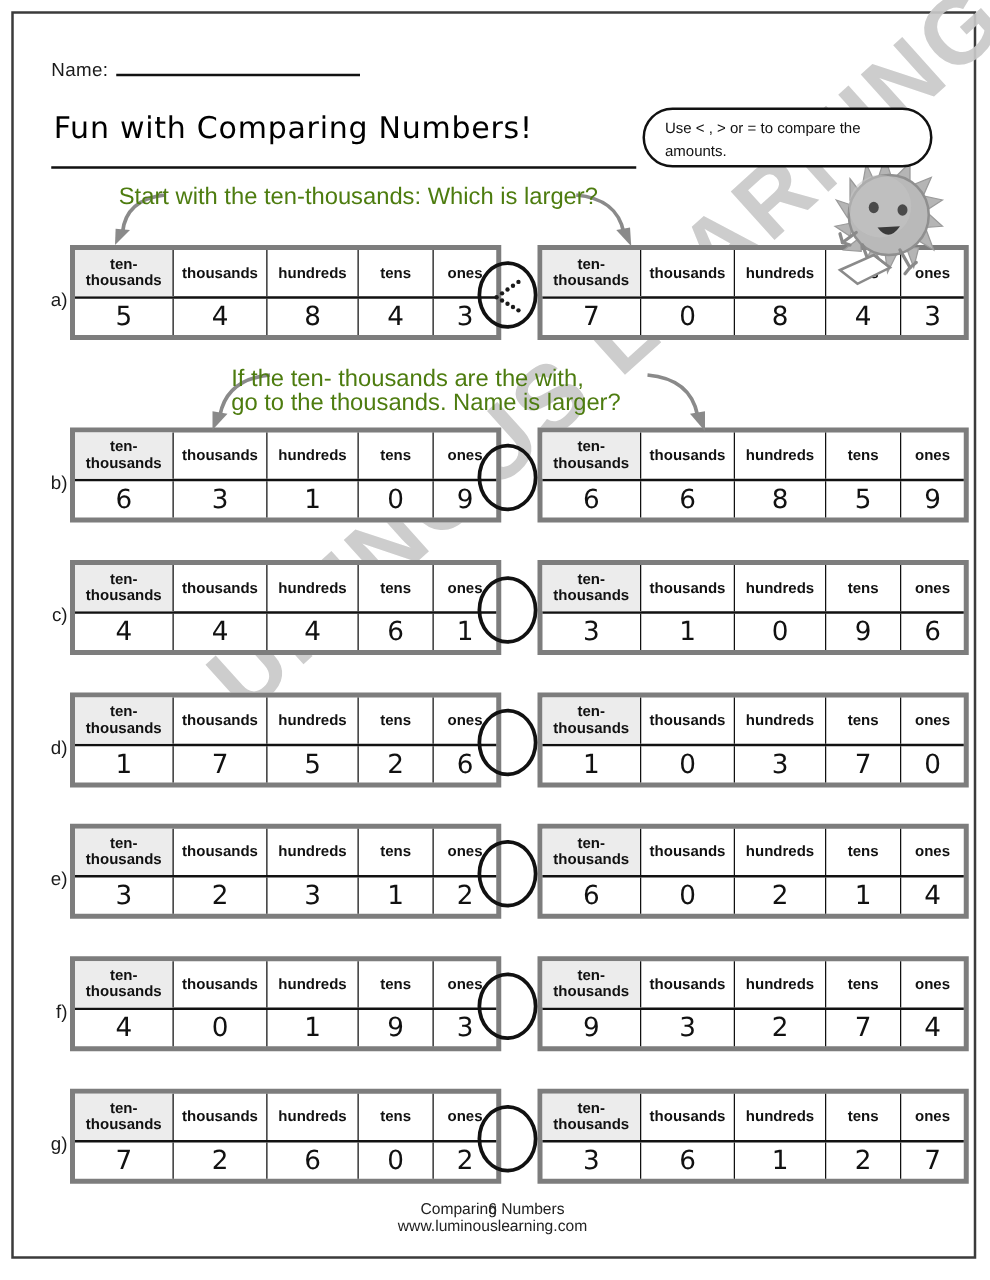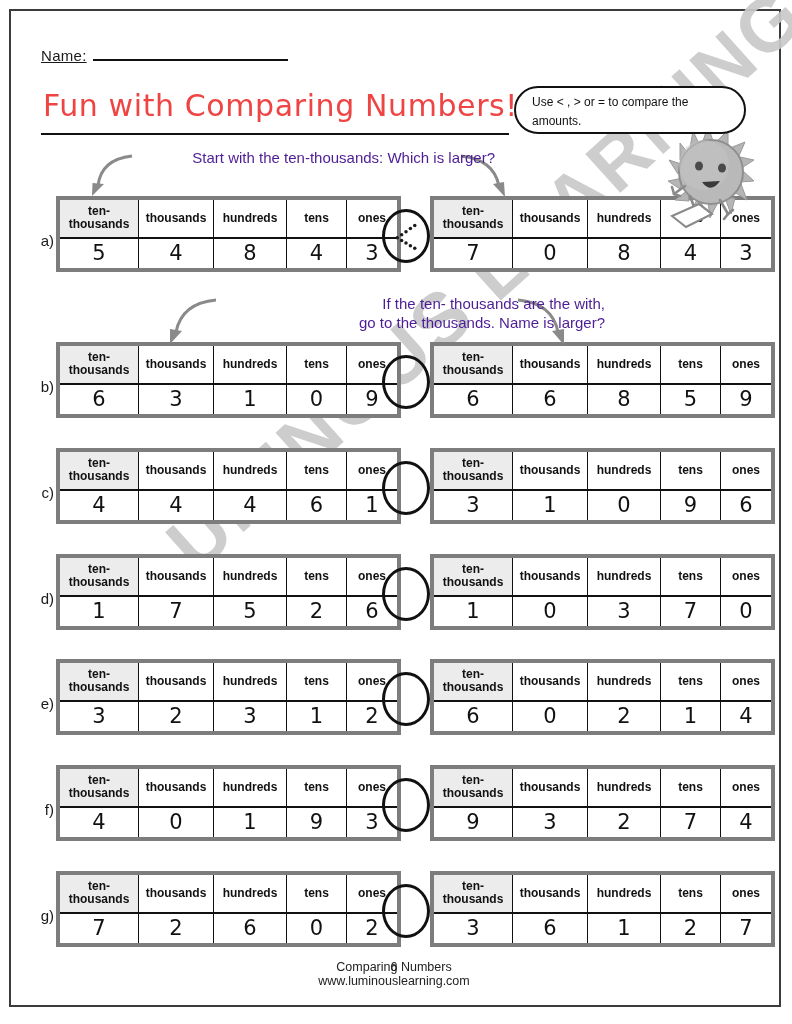--- a/index.html
+++ b/index.html
@@ -55,37 +55,36 @@
 
   
   #name-row {
     position: absolute;
     left: 41px; top: 46px;
     font-size: 15px;
     color: #1a1a1a;
     display: flex;
     align-items: baseline;
     z-index: 12;
-    text-decoration: underline;
   }
   #name-label { letter-spacing: .3px; }
   #name-line {
     display: inline-block;
     width: 195px;
     border-bottom: 2px solid #111;
     margin-left: 6px;
     height: 13px;
   }
 
   #title {
     position: absolute;
     left: 43px; top: 88px;
-    font-size: 30px;
+    font-size: 24px;
     font-weight: 400;
-    color: #ef4444;
+    color: #000000;
     letter-spacing: .6px;
     white-space: nowrap;
     z-index: 12;
     font-family: "DejaVu Sans", sans-serif;
   }
 
   #title-rule {
     position: absolute;
     left: 41px; top: 133px;
     width: 468px; height: 0;
@@ -113,24 +112,24 @@
   #sun-mascot {
     position: absolute;
     left: 652px; top: 124px;
     width: 120px; height: 112px;
     z-index: 11;
   }
 
   
   .instruction {
     position: absolute;
-    font-size: 15px;
-    color: #4c1d95;
+    font-size: 19px;
+    color: #4d7c0f;
     line-height: 19px;
-    text-align: right;
+    text-align: left;
     z-index: 12;
   }
   #instr-a { left: 95px; top: 148px; width: 400px; }
   #instr-b { left: 185px; top: 294px; width: 420px; }
 
   .arrow-svg { position: absolute; z-index: 11; }
 
   
   .prob-row {
     position: absolute;

